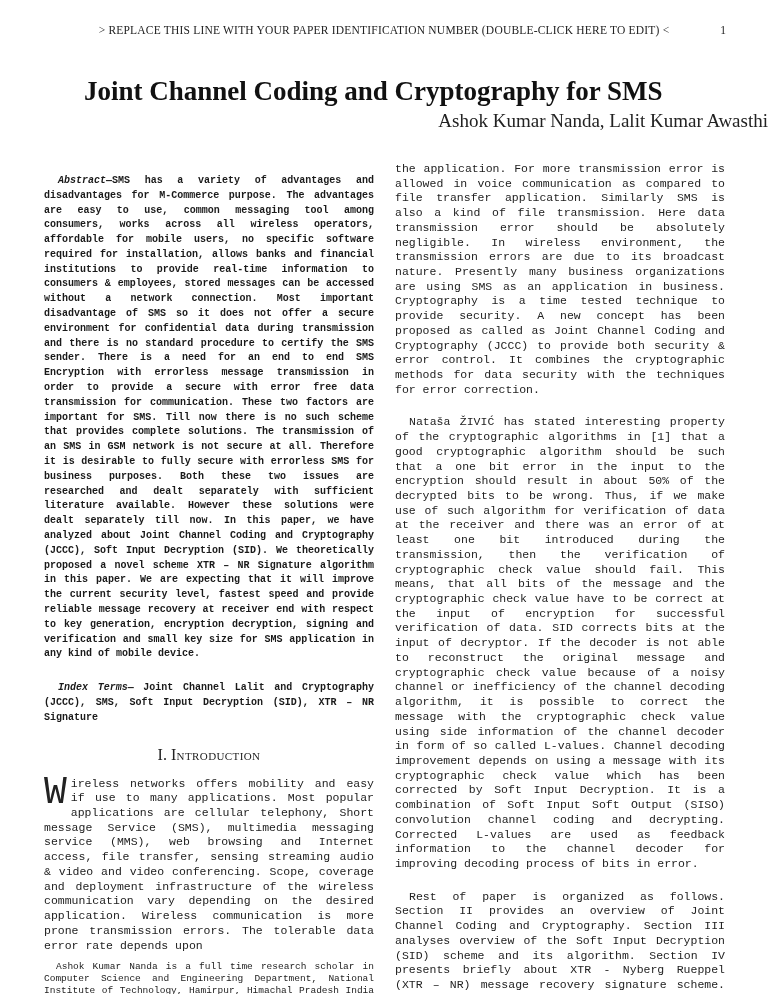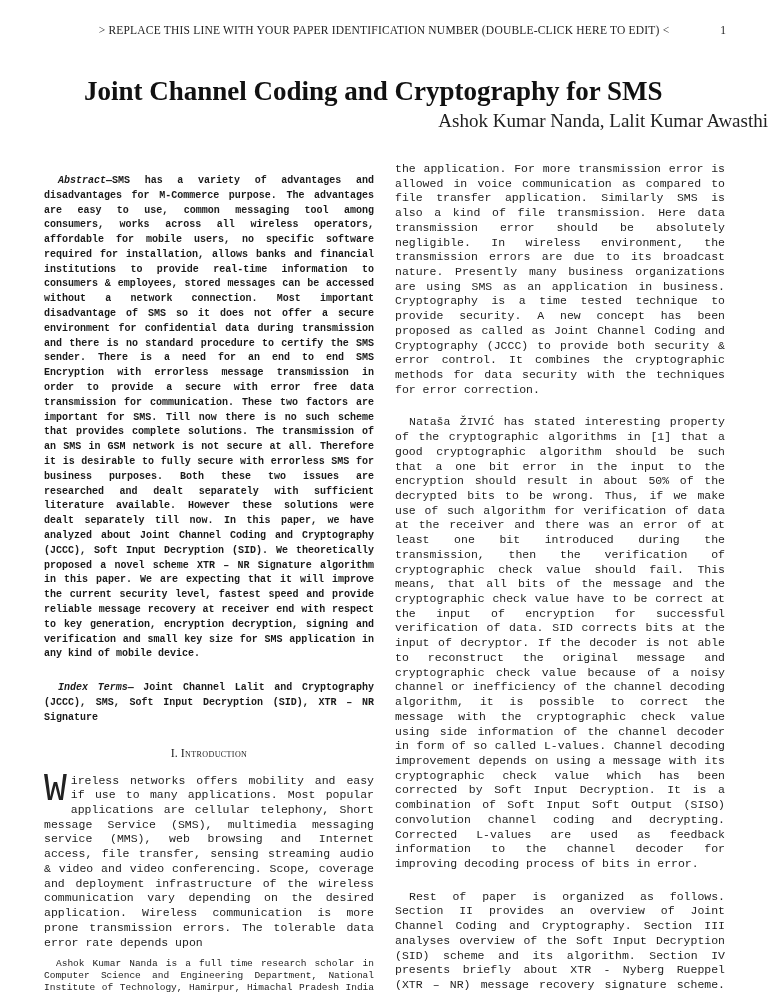--- a/index.html
+++ b/index.html
@@ -74,21 +74,21 @@
     font-size: 10px;
     font-weight: bold;
     line-height: 1.48;
     text-indent: 14px;
   }
   .index-terms-label { font-style: italic; }
   
   .section-heading {
     margin: 16px 0 9px 0;
     text-align: center;
-    font-size: 12px;
+    font-size: 16px;
     color: #222;
   }
   .section-heading .sec-title { font-variant: small-caps; letter-spacing: 0.4px; }
   
   .body-para {
     font-size: 11.5px;
     line-height: 1.28;
     color: #222;
   }
   .intro-para { }

